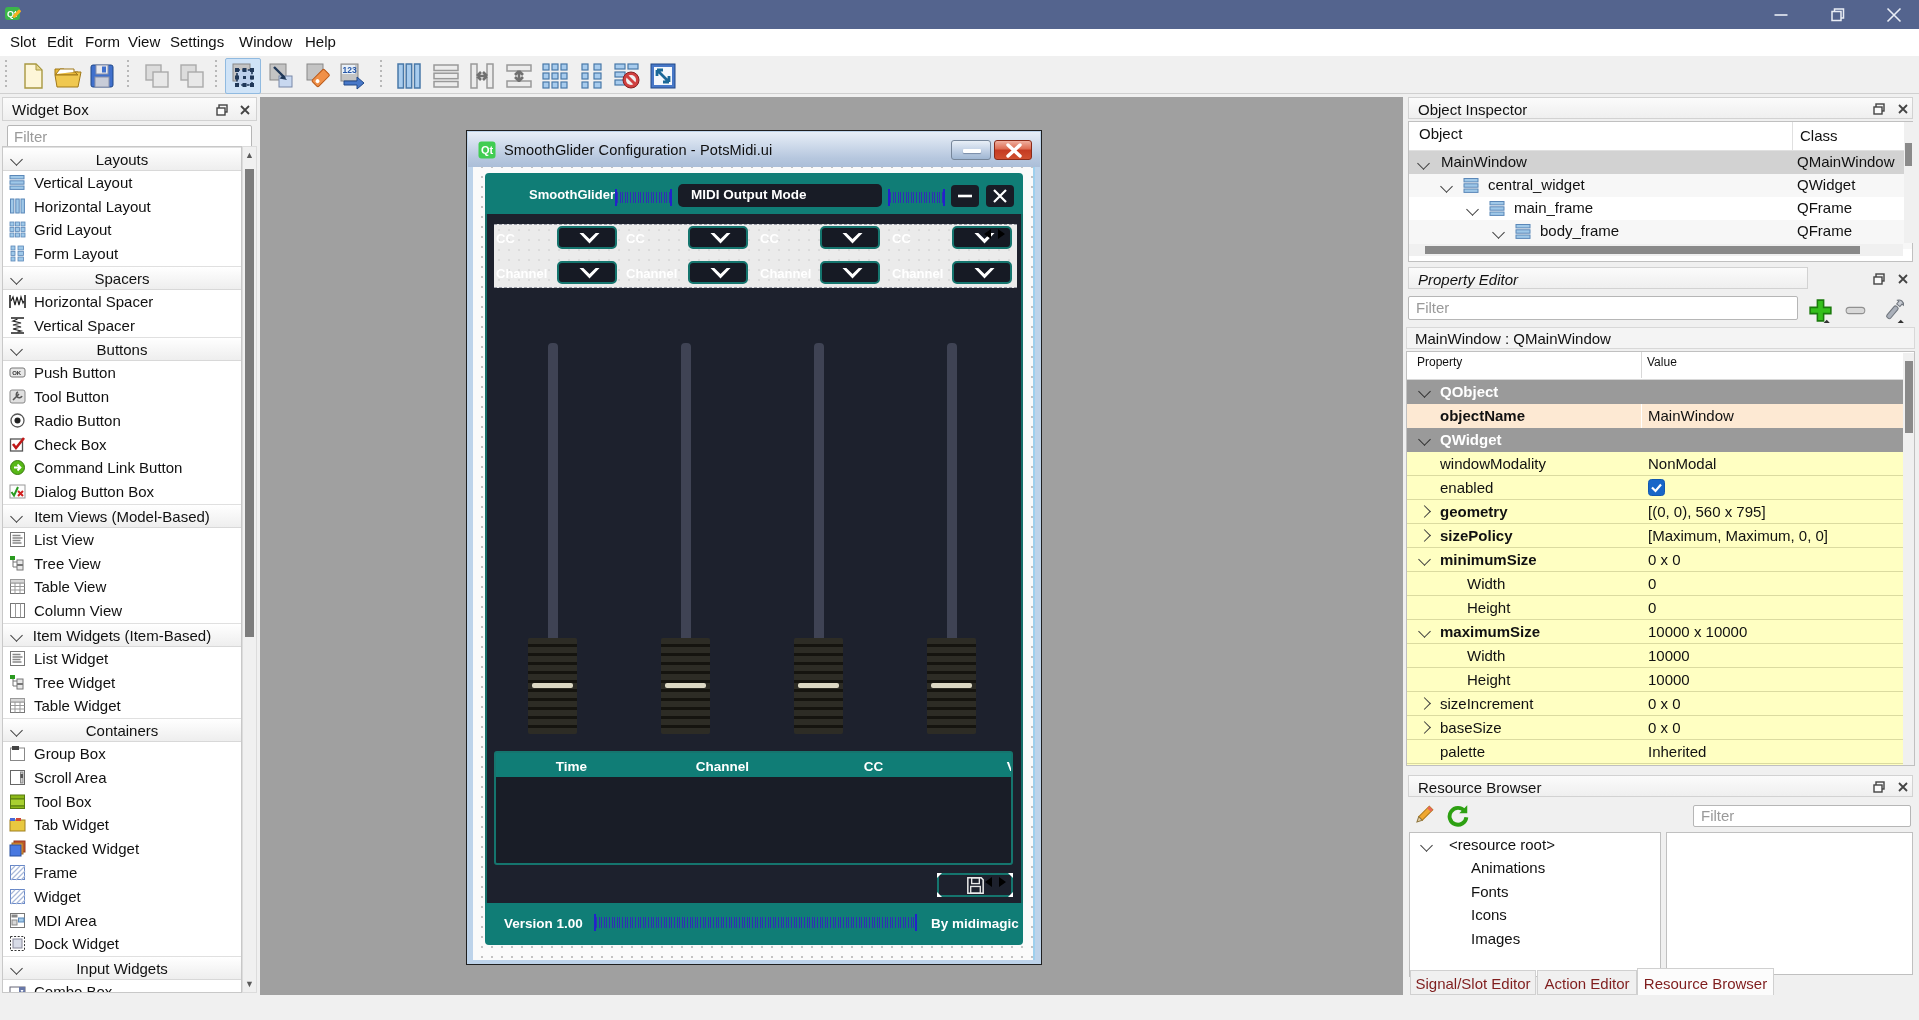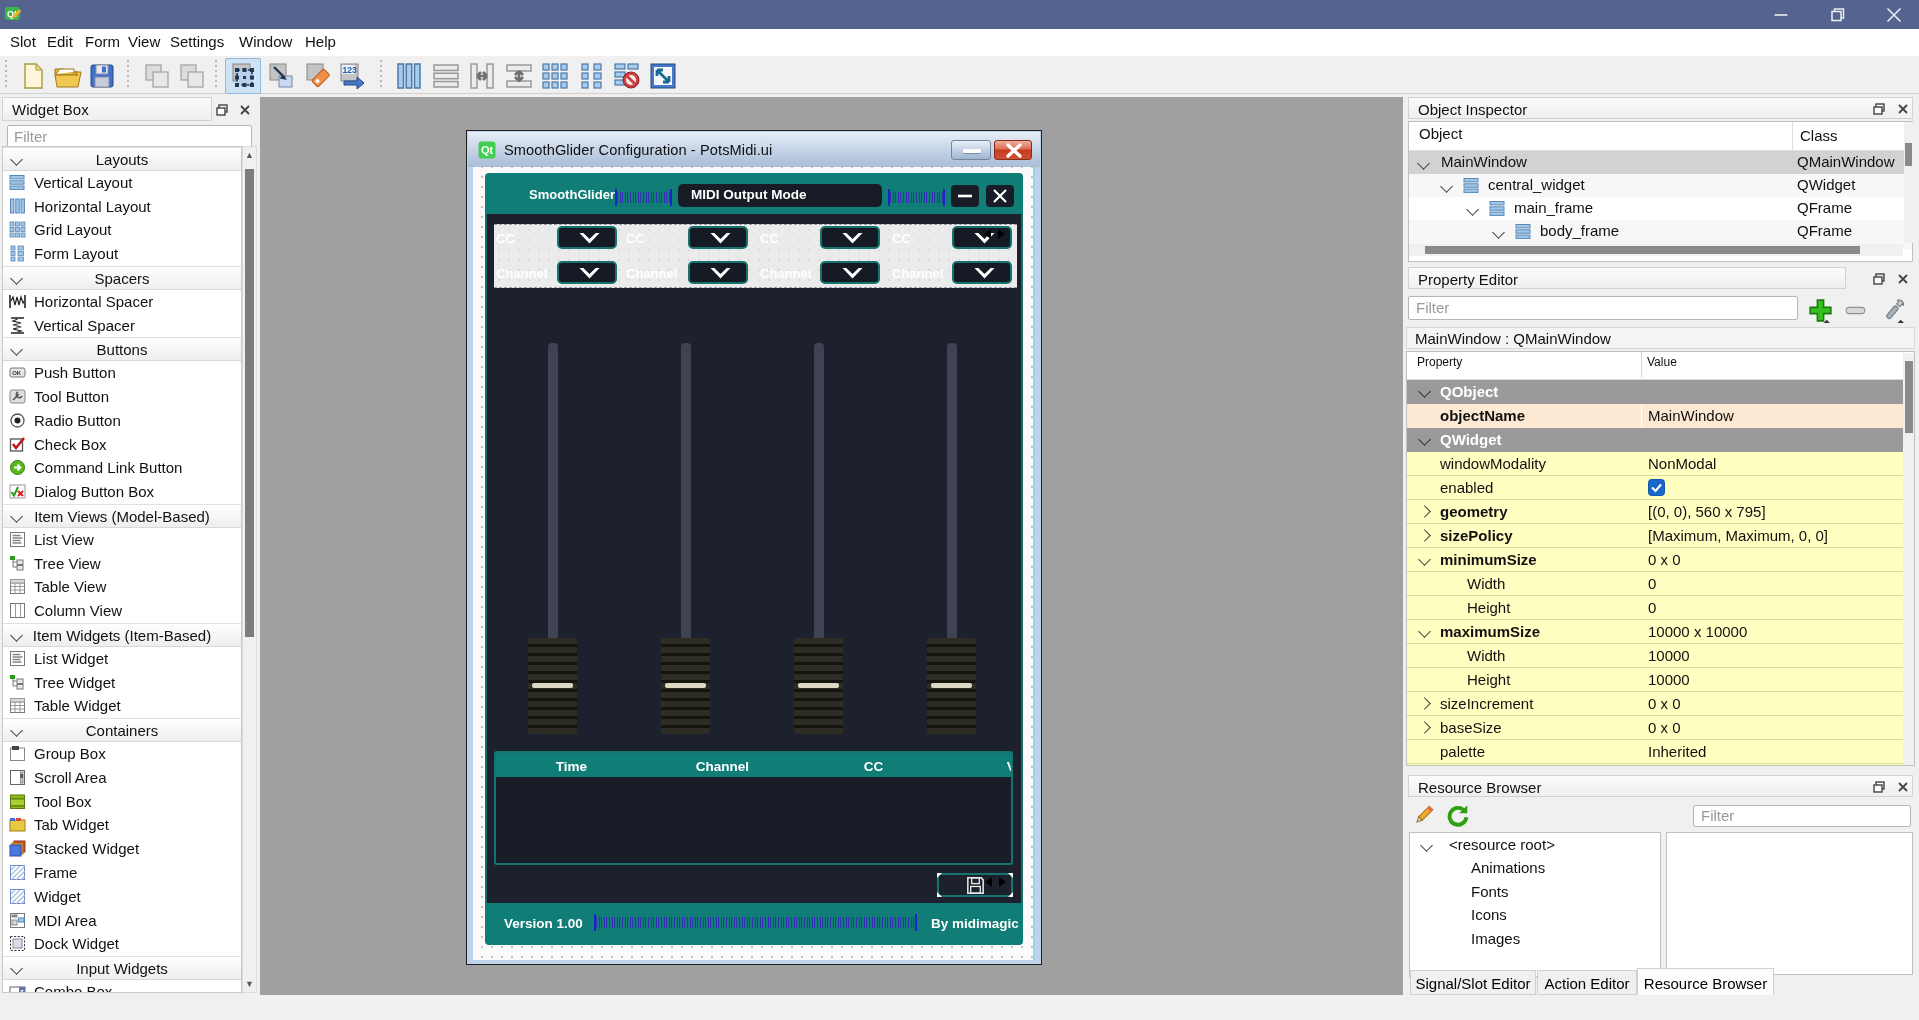--- a/index.html
+++ b/index.html
@@ -27,21 +27,21 @@
 #leftdock { position:absolute; left:0; top:94px; width:260px; height:901px; background:#f0f0f0; }
 #mdi { position:absolute; left:260px; top:94px; width:1143px; height:901px; background:#a0a0a0; border-top:3px solid #f0f0f0;}
 #rightdock { position:absolute; left:1403px; top:94px; width:516px; height:901px; background:#f0f0f0; }
 #statusbar { position:absolute; left:0; top:995px; width:1919px; height:25px; background:#f0f0f0; }
 
 .docktitle { position:absolute; background:linear-gradient(#fbfbfb,#efefef); border:1px solid #d2d2d2; font-size:15px; color:#111; }
 .docktitle .t { position:absolute; left:9px; top:3px; }
 .dockbtn { position:absolute; top:4px; width:16px; height:16px; }
 
 
-#wbtitle { left:2px; top:3px; width:210px; height:24px; }
+#wbtitle { left:2px; top:3px; width:255px; height:24px; }
 #wbfilter { position:absolute; left:7px; top:31px; width:245px; height:23px; background:#fff; border:1px solid #b6b6b6; border-radius:2px; color:#9a9a9a; font-size:15px; line-height:21px; padding-left:6px; }
 #wblist { position:absolute; left:2px; top:52px; width:240px; height:847px; background:#fff; border:1px solid #c8c8c8; overflow:hidden; }
 .wrow { position:relative; height:23.8px; }
 .wrow .ic { position:absolute; left:6px; top:3px; width:17px; height:17px; }
 .wrow .tx { position:absolute; left:31px; top:3px; font-size:15px; color:#111; white-space:nowrap; }
 .whead { position:relative; height:23.8px; background:linear-gradient(#ffffff,#eeeeee); border-top:1px solid #e0e0e0; border-bottom:1px solid #d8d8d8; }
 .whead .tx { position:absolute; left:0; right:0; text-align:center; top:3px; font-size:15px; color:#111; }
 .whead .ch { position:absolute; left:9px; }
 #wbscroll { position:absolute; left:242px; top:52px; width:15px; height:847px; background:#f0f0f0; border:1px solid #dcdcdc; }
 #wbthumb { position:absolute; left:2px; top:22px; width:9px; height:468px; background:#7d7d7d; }
@@ -127,21 +127,21 @@
 .prop-bold .pn { font-weight:bold; }
 .porange { background:#fde9d3; box-shadow:none !important; }
 .porange .pn { font-weight:bold; }
 #pevscroll { position:absolute; left:496px; top:1px; width:12px; height:413px; background:#f0f0f0; }
 #pevthumb { position:absolute; left:2px; top:8px; width:8px; height:72px; background:#8a8a8a; }
 
 #rbfilter { position:absolute; left:290px; top:711px; width:218px; height:22px; background:#fff; border:1px solid #b6b6b6; border-radius:2px; color:#9a9a9a; font-size:15px; line-height:20px; padding-left:7px; }
 #rbtree { position:absolute; left:6px; top:738px; width:252px; height:145px; background:#fff; border:1px solid #c0c0c0; }
 #rbright { position:absolute; left:263px; top:738px; width:247px; height:143px; background:#fff; border:1px solid #c0c0c0; }
 .rbrow { position:relative; height:23.4px; font-size:15px; color:#111; padding-top:3px;padding-left:44px; }
-.btab { position:absolute; top:876px; height:25px; background:#f0f0f0; border:1px solid #d0d0d0; font-size:15px; color:#000000; text-align:center; padding-top:4px; }
+.btab { position:absolute; top:876px; height:25px; background:#f0f0f0; border:1px solid #d0d0d0; font-size:15px; color:#7f1d1d; text-align:center; padding-top:4px; }
 .btab.active { top:874px; height:29px; background:#fcfcfc; border-bottom:none; padding-top:6px; }
 </style>
 </head>
 <body>
 <div id="app">
 
 <div id="titlebar">
   <svg id="appicon" viewBox="0 0 17 17">
         <rect x="0" y="1" width="15" height="13" rx="3" fill="#3bb54a"></rect>
         <text x="2" y="11" font-size="9" fill="#fff" font-weight="bold">Qt</text>
@@ -760,21 +760,21 @@
           <span class="ctx">QFrame</span>
         </div>
     <div id="oihscroll">
           <div id="oihthumb"></div>
         </div>
     <div id="oivscroll">
           <div id="oivthumb"></div>
         </div>
   </div>
 
-  <div class="docktitle" style="left:5px; top:173px; width:438px; height:22px;">
+  <div class="docktitle" style="left:5px; top:173px; width:400px; height:22px;font-style:italic;">
         <span class="t">Property Editor</span>
     <svg class="dockbtn" style="left:462px; top:3px;" viewBox="0 0 16 16">
           <rect x="5" y="3" width="8" height="7" fill="none" stroke="#444" stroke-width="1.4"></rect>
           <rect x="3" y="6" width="8" height="7" fill="#fbfbfb" stroke="#444" stroke-width="1.4"></rect>
         </svg>
     <svg class="dockbtn" style="left:486px; top:3px;" viewBox="0 0 16 16">
           <path d="M4 4 L12 12 M12 4 L4 12" stroke="#444" stroke-width="1.8"></path>
         </svg>
   </div>
   <div id="pefilter">Filter</div>

